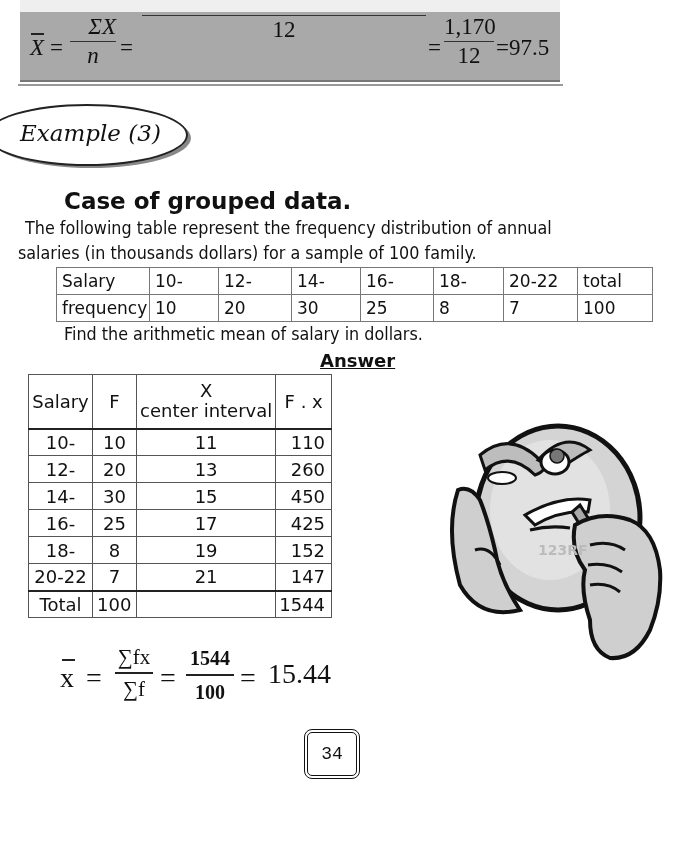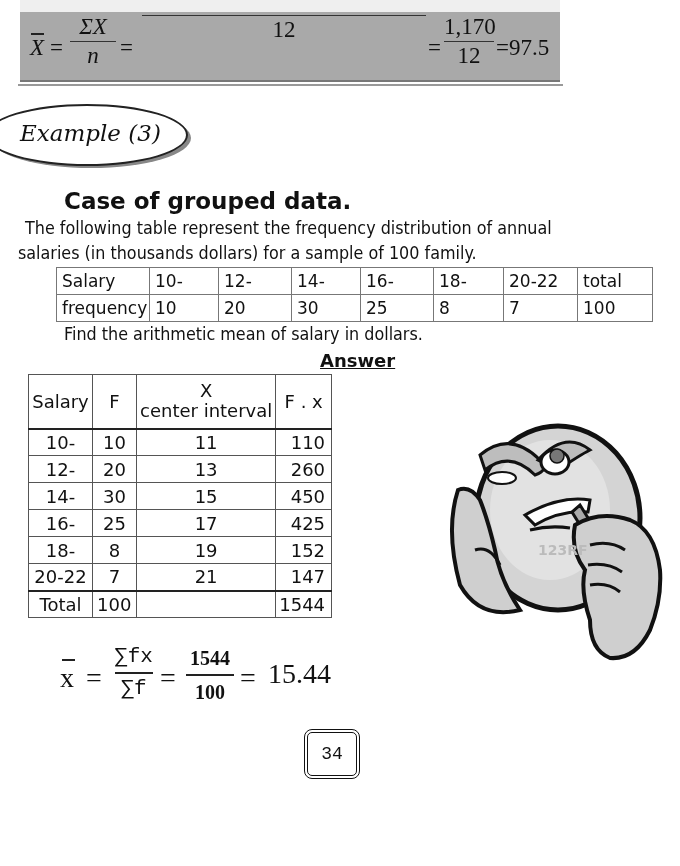--- a/index.html
+++ b/index.html
@@ -61,21 +61,21 @@
     .col-x { width: 131px; }
     .col-fx { width: 55px; }
     .hdr-x .sub { display: block; line-height: 20px; }
 
     
     .result { position: absolute; left: 60px; top: 640px; font-family: "Liberation Serif", serif; color: #111; }
     .r-x { position: absolute; left: 0; top: 22px; font-size: 28px; }
     .r-x::before { content: ""; position: absolute; left: 2px; width: 13px; top: -3px; height: 2px; background: #222; }
     .r-eq1 { position: absolute; left: 26px; top: 22px; font-size: 28px; }
     .r-frac1 { position: absolute; left: 55px; top: 4px; width: 38px; text-align: center; font-size: 21px; }
-    .r-frac1 .num, .r-frac1 .den { display: block; line-height: 26px; font-family: Liberation Mono, monospace; }
+    .r-frac1 .num, .r-frac1 .den { display: block; line-height: 26px; }
     .r-frac1 .bar { display: block; height: 2px; background: #222; margin: 2px 0; }
     .r-eq2 { position: absolute; left: 100px; top: 22px; font-size: 28px; }
     .r-frac2 { position: absolute; left: 126px; top: 6px; width: 48px; text-align: center; font-size: 20px; font-weight: bold; }
     .r-frac2 .num, .r-frac2 .den { display: block; line-height: 24px; }
     .r-frac2 .bar { display: block; height: 2px; background: #222; margin: 4px 0; }
     .r-eq3 { position: absolute; left: 180px; top: 22px; font-size: 28px; }
     .r-val { position: absolute; left: 208px; top: 18px; font-size: 28px; }
 
     
     .page-num-box {
@@ -92,21 +92,21 @@
 </head>
 <body>
 
 <div class="top-strip">
   <div class="top-strip-inner"></div>
 </div>
 <div class="formula-box">
   <span class="f-item xbar" style="left:10px; top:24px;">X</span>
   <span class="f-item" style="left:30px; top:24px;">=</span>
   <div class="frac" style="left:50px; top:2px; width:46px;">
-    <span class="num" style="font-style:italic;">ΣX</span>
+    <span class="num" style="font-style:italic;text-align:right;">ΣX</span>
     <span class="bar"></span>
     <span class="den" style="font-style:italic;">n</span>
   </div>
   <span class="f-item" style="left:100px; top:24px;">=</span>
   <div class="frac" style="left:122px; top:2px; width:284px;">
     <span class="bar"></span>
     <span class="den">12</span>
   </div>
   <span class="f-item" style="left:408px; top:24px;">=</span>
   <div class="frac" style="left:424px; top:2px; width:50px;">

